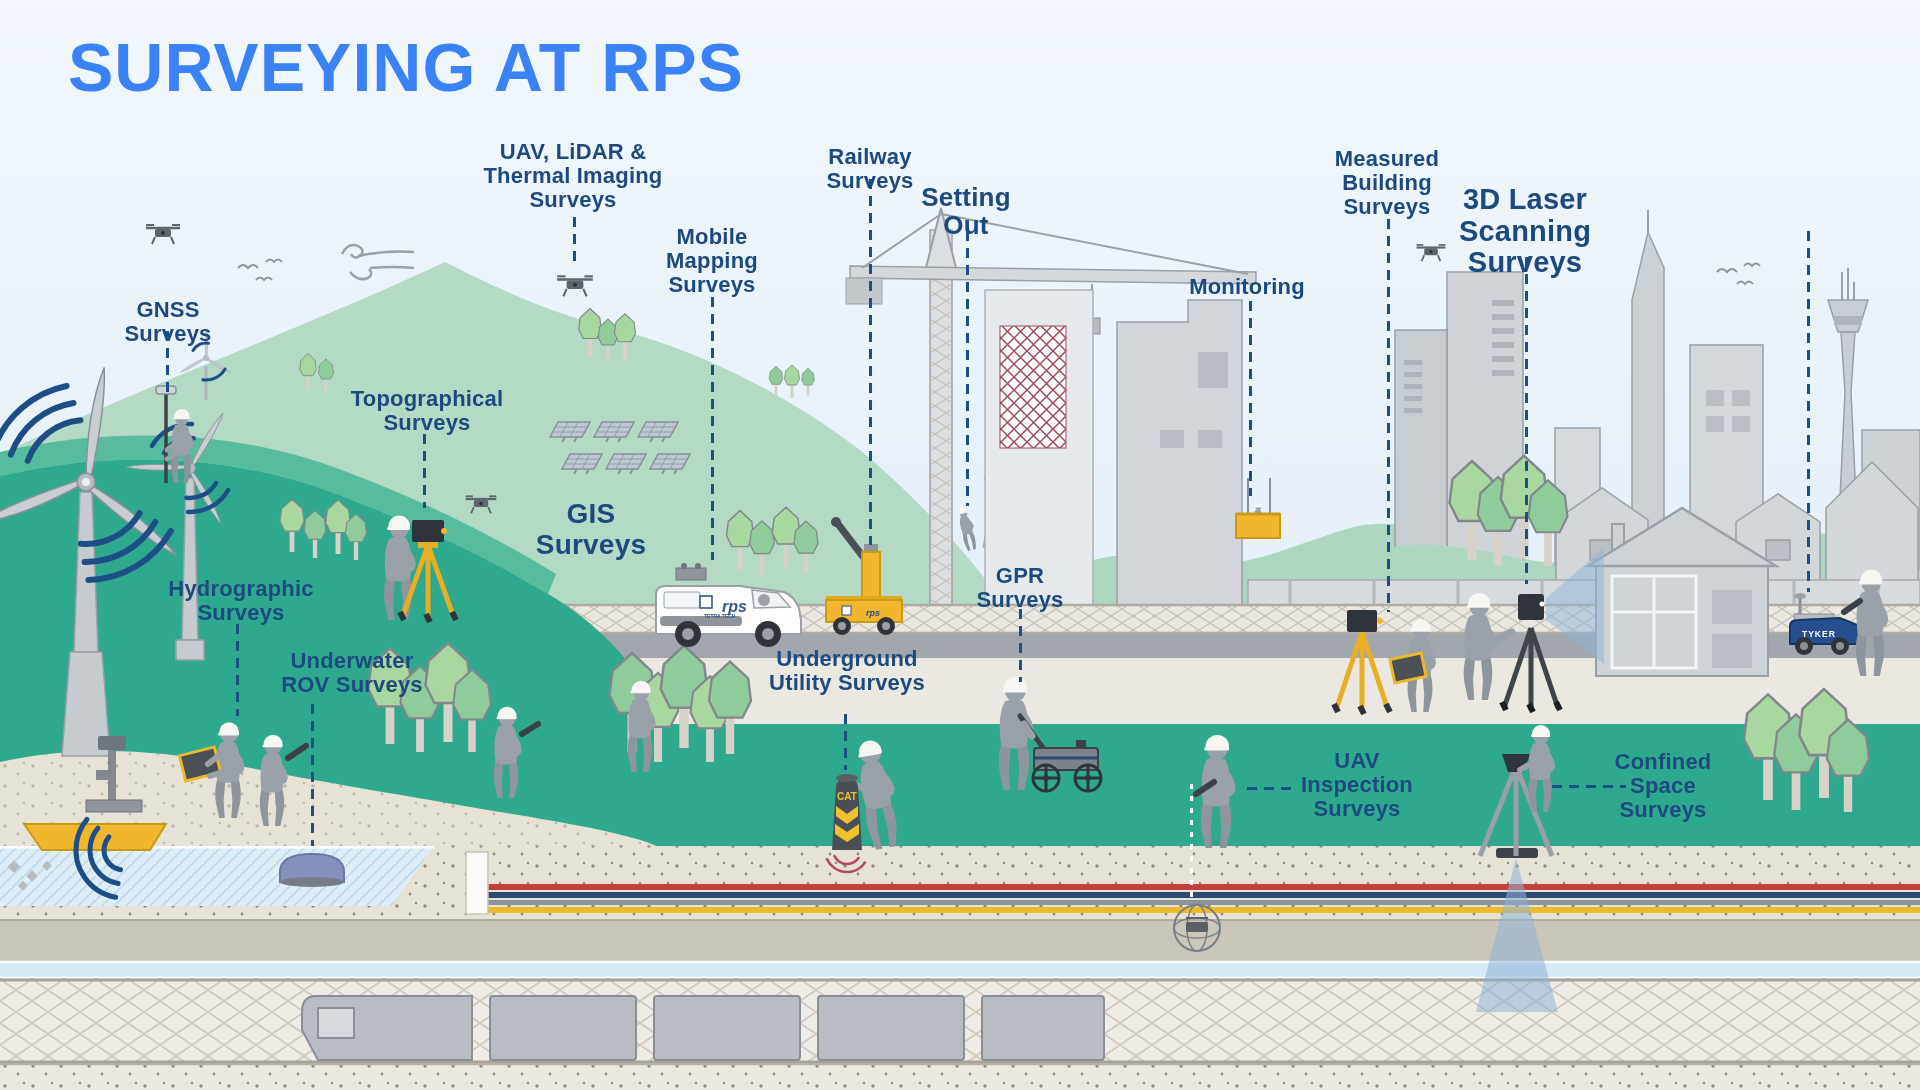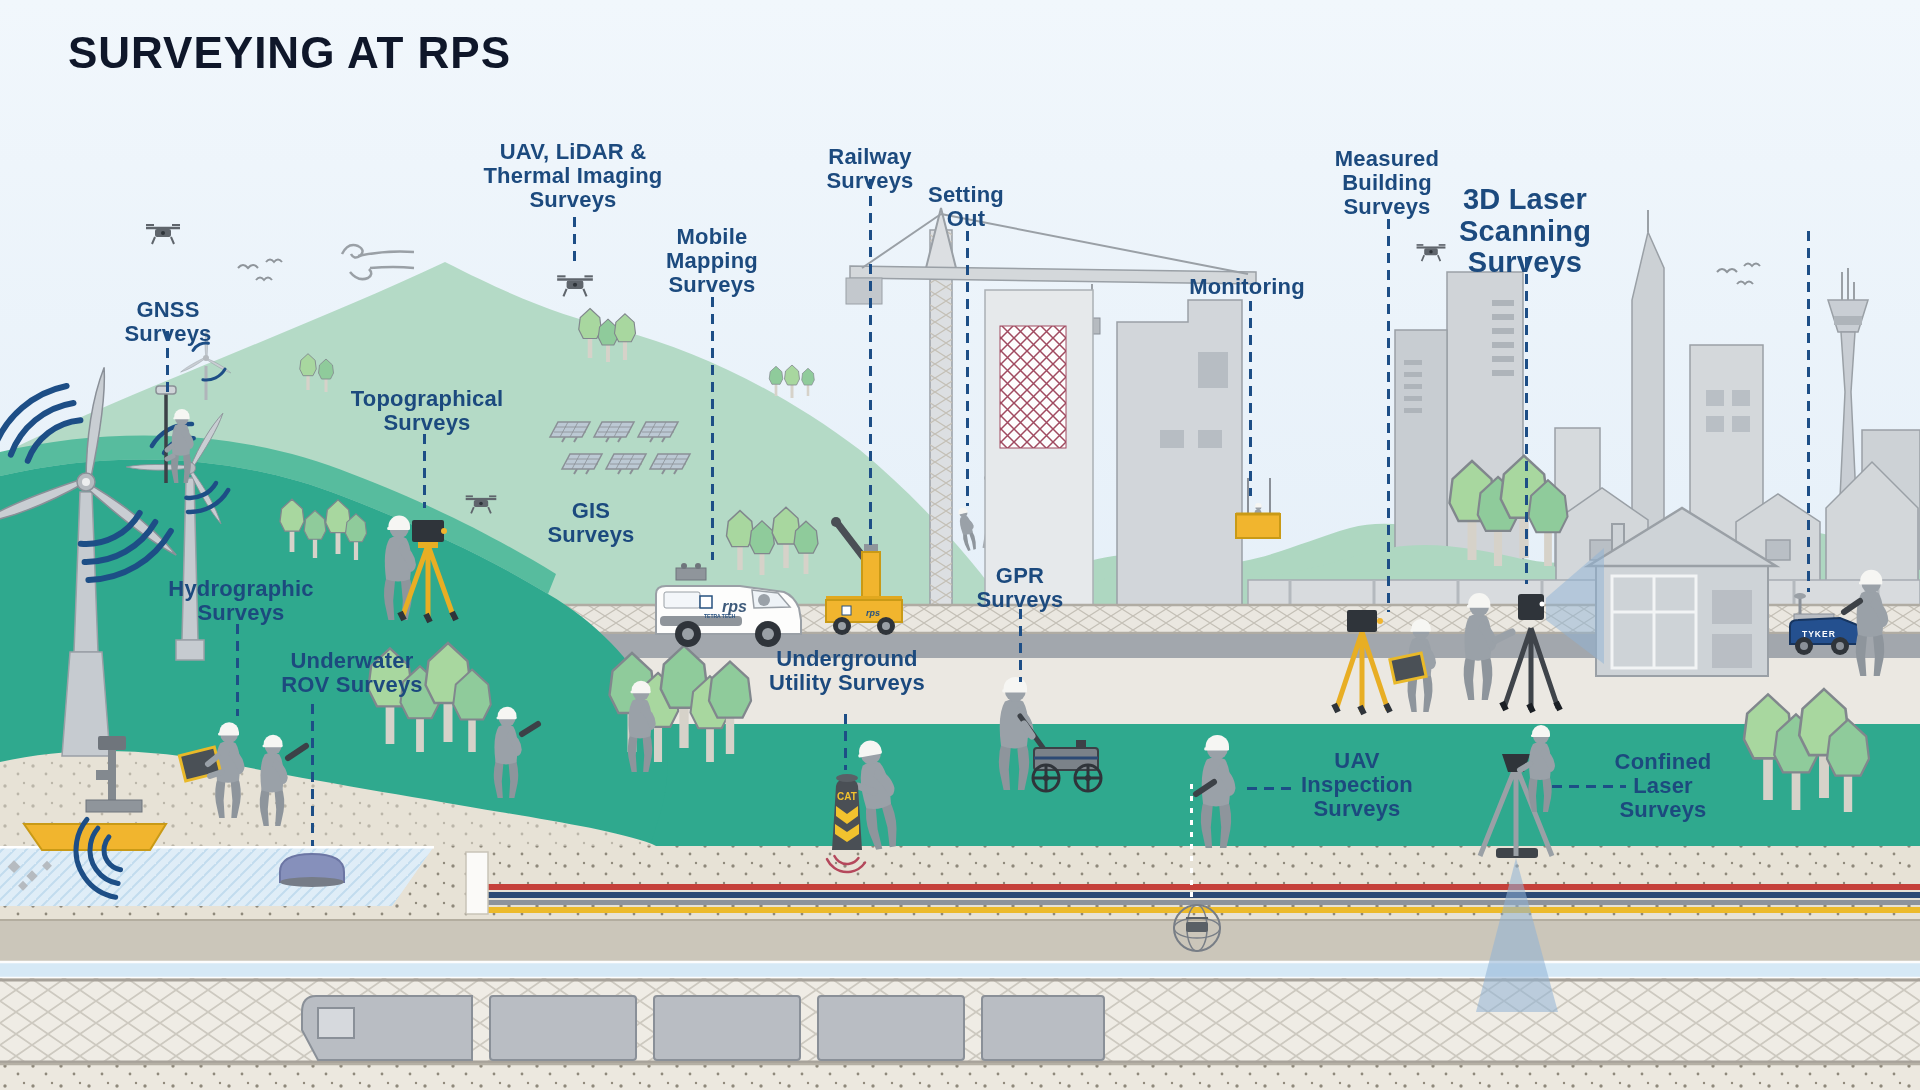--- a/index.html
+++ b/index.html
@@ -1,20 +1,20 @@
 <!DOCTYPE html>
 <html><head>
 <meta charset="utf-8">
 <style>
   html,body{margin:0;padding:0;background:#ffffff;}
   #stage{position:relative;width:1920px;height:1090px;overflow:hidden;
          font-family:"Liberation Sans",sans-serif;}
   #scene-svg{position:absolute;left:0;top:0;}
   #page-title{position:absolute;white-space:nowrap;font-weight:bold;
-      color:#0f172a;font-size:44px;letter-spacing:1px;}
+      color:#3b82f6;font-size:68px;letter-spacing:1px;}
   .survey-label{position:absolute;transform:translateX(-50%);text-align:center;
       white-space:pre-line;font-weight:bold;color:#1c4a7e;line-height:1.09;
       letter-spacing:.2px;}
   .leader-v{position:absolute;width:3px;
       background:repeating-linear-gradient(180deg,#1d4e86 0 10px,transparent 10px 17px);}
   .leader-h{position:absolute;height:3px;
       background:repeating-linear-gradient(90deg,#1d4e86 0 10px,transparent 10px 17px);}
   .leader-vw{position:absolute;width:3px;
       background:repeating-linear-gradient(180deg,#ffffff 0 5px,transparent 5px 12px);}
 </style>
@@ -571,54 +571,54 @@
 Thermal Imaging
 Surveys</div>
       <div class="leader-v" style="left: 572.5px; top: 217px; height: 46px;"></div>
       <div class="survey-label" style="left: 712px; top: 225px; font-size: 22px;">Mobile
 Mapping
 Surveys</div>
       <div class="leader-v" style="left: 710.5px; top: 297px; height: 263px;"></div>
       <div class="survey-label" style="left: 870px; top: 145px; font-size: 22px;">Railway
 Surveys</div>
       <div class="leader-v" style="left: 868.5px; top: 179px; height: 366px;"></div>
-      <div class="survey-label" style="left: 966px; top: 183px; font-size: 22px;">Setting
+      <div class="survey-label" style="left: 966px; top: 183px; font-size: 26px;">Setting
 Out</div>
       <div class="leader-v" style="left: 965.5px; top: 231px; height: 275px;"></div>
       <div class="survey-label" style="left: 1247px; top: 275px; font-size: 22px; text-align: right;">Monitoring</div>
       <div class="leader-v" style="left: 1248.5px; top: 301px; height: 195px;"></div>
       <div class="survey-label" style="left: 1387px; top: 147px; font-size: 22px;">Measured
 Building
 Surveys</div>
       <div class="leader-v" style="left: 1386.5px; top: 219px; height: 393px;"></div>
       <div class="survey-label" style="left: 1525px; top: 184px; font-size: 29px;">3D Laser
 Scanning
 Surveys</div>
       <div class="leader-v" style="left: 1524.5px; top: 257px; height: 327px;"></div>
       <div class="leader-v" style="left: 1806.5px; top: 231px; height: 361px;"></div>
       <div class="survey-label" style="left: 427px; top: 387px; font-size: 22px;">Topographical
 Surveys</div>
       <div class="leader-v" style="left: 422.5px; top: 434px; height: 74px;"></div>
-      <div class="survey-label" style="left: 591px; top: 499px; font-size: 22px;">GIS
+      <div class="survey-label" style="left: 591px; top: 499px; font-size: 28px;">GIS
 Surveys</div>
       <div class="survey-label" style="left: 241px; top: 577px; font-size: 22px;">Hydrographic
 Surveys</div>
       <div class="leader-v" style="left: 235.5px; top: 624px; height: 92px;"></div>
       <div class="survey-label" style="left: 352px; top: 649px; font-size: 22px;">Underwater
 ROV Surveys</div>
       <div class="leader-v" style="left: 310.5px; top: 704px; height: 142px;"></div>
       <div class="survey-label" style="left: 847px; top: 647px; font-size: 22px;">Underground
 Utility Surveys</div>
       <div class="leader-v" style="left: 843.5px; top: 714px; height: 56px;"></div>
       <div class="survey-label" style="left: 1020px; top: 564px; font-size: 22px;">GPR
 Surveys</div>
       <div class="leader-v" style="left: 1018.5px; top: 609px; height: 73px;"></div>
       <div class="survey-label" style="left: 1357px; top: 749px; font-size: 22px; text-align: center;">UAV
 Inspection
 Surveys</div>
       <div class="leader-h" style="left: 1247px; top: 786.5px; width: 50px;"></div>
       <div class="survey-label" style="left: 1663px; top: 750px; font-size: 22px;">Confined
-Laser
+Space
 Surveys</div>
       <div class="leader-h" style="left: 1552px; top: 784.5px; width: 74px;"></div>
       <div class="leader-vw" style="left: 1189.5px; top: 784px; height: 116px;"></div>
     </div>
 </div>
 
 </body></html>

